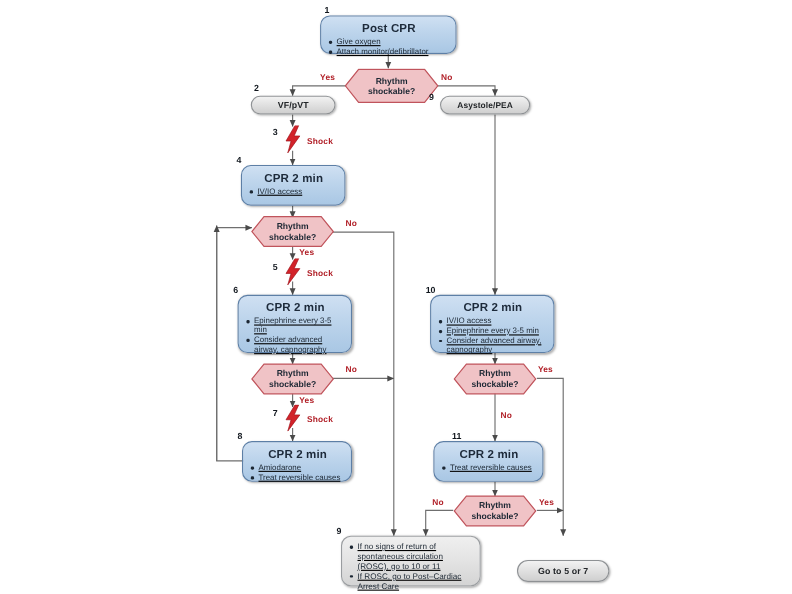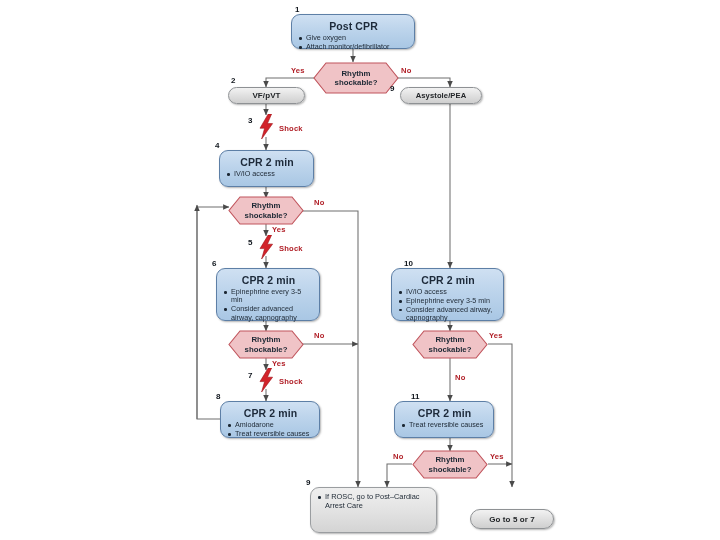--- a/index.html
+++ b/index.html
@@ -36,21 +36,21 @@
     padding:5px 6px 4px 6px;
   }
 
   .proc-title{
     text-align:center;font-weight:bold;color:#1d2a3a;
     font-size:10.5px;line-height:12px;margin:1px 0 2px 0;letter-spacing:.1px;
   }
   .term-label{font-size:8px;color:#232629;font-weight:bold;letter-spacing:.1px;}
   .term-label.sm{font-size:7.6px;}
 
-  ul.bul{list-style:none;margin:0;padding:0;}
+  ul.bul{list-style:none;margin:0;padding:0;text-decoration:underline;}
   ul.bul li{
     position:relative;padding-left:8px;margin:0 0 .5px 0;
     font-size:7.2px;line-height:8.4px;color:#1c2733;
   }
   ul.bul li::before{
     content:"";position:absolute;left:1px;top:3px;
     width:2.6px;height:2.6px;border-radius:50%;background:#1c2733;
   }
   ul.bul.wide li{font-size:7.4px;line-height:8.8px;}
 
@@ -244,21 +244,21 @@
 
   <div class="num" style="left:216px;top:392px;">8</div>
   <div class="node proc" style="left:220px;top:401px;width:100px;height:37px;">
     <div class="proc-title">CPR 2 min</div>
     <ul class="bul">
       <li>Amiodarone</li>
       <li>Treat reversible causes</li>
     </ul>
   </div>
 
-  <div class="num" style="left:404px;top:259px;">10</div>
+  <div class="num" style="left:387px;top:259px;">10</div>
   <div class="node proc" style="left:391px;top:268px;width:113px;height:53px;">
     <div class="proc-title">CPR 2 min</div>
     <ul class="bul">
       <li>IV/IO access</li>
       <li>Epinephrine every 3-5 min</li>
       <li>Consider advanced airway, capnography</li>
     </ul>
   </div>
 
   <div class="dec" style="left:412px;top:330px;width:76px;height:29px;">
@@ -293,20 +293,21 @@
       <span>Rhythm</span><br>
       <span>shockable?</span>
     </div>
   </div>
   <div class="ylabel" style="left:393px;top:452px;">No</div>
   <div class="ylabel" style="left:490px;top:452px;">Yes</div>
 
   <div class="num" style="left:306px;top:478px;">9</div>
   <div class="node note" style="left:310px;top:487px;width:127px;height:46px;">
     <ul class="bul wide">
+      <li>If no signs of return of spontaneous circulation (ROSC), go to 10 or 11</li>
       <li>If ROSC, go to Post–Cardiac Arrest Care</li>
     </ul>
   </div>
 
   <div class="node term" style="left:470px;top:509px;width:84px;height:20px;">
     <span class="term-label">Go to 5 or 7</span>
   </div>
 
 </div>
 

